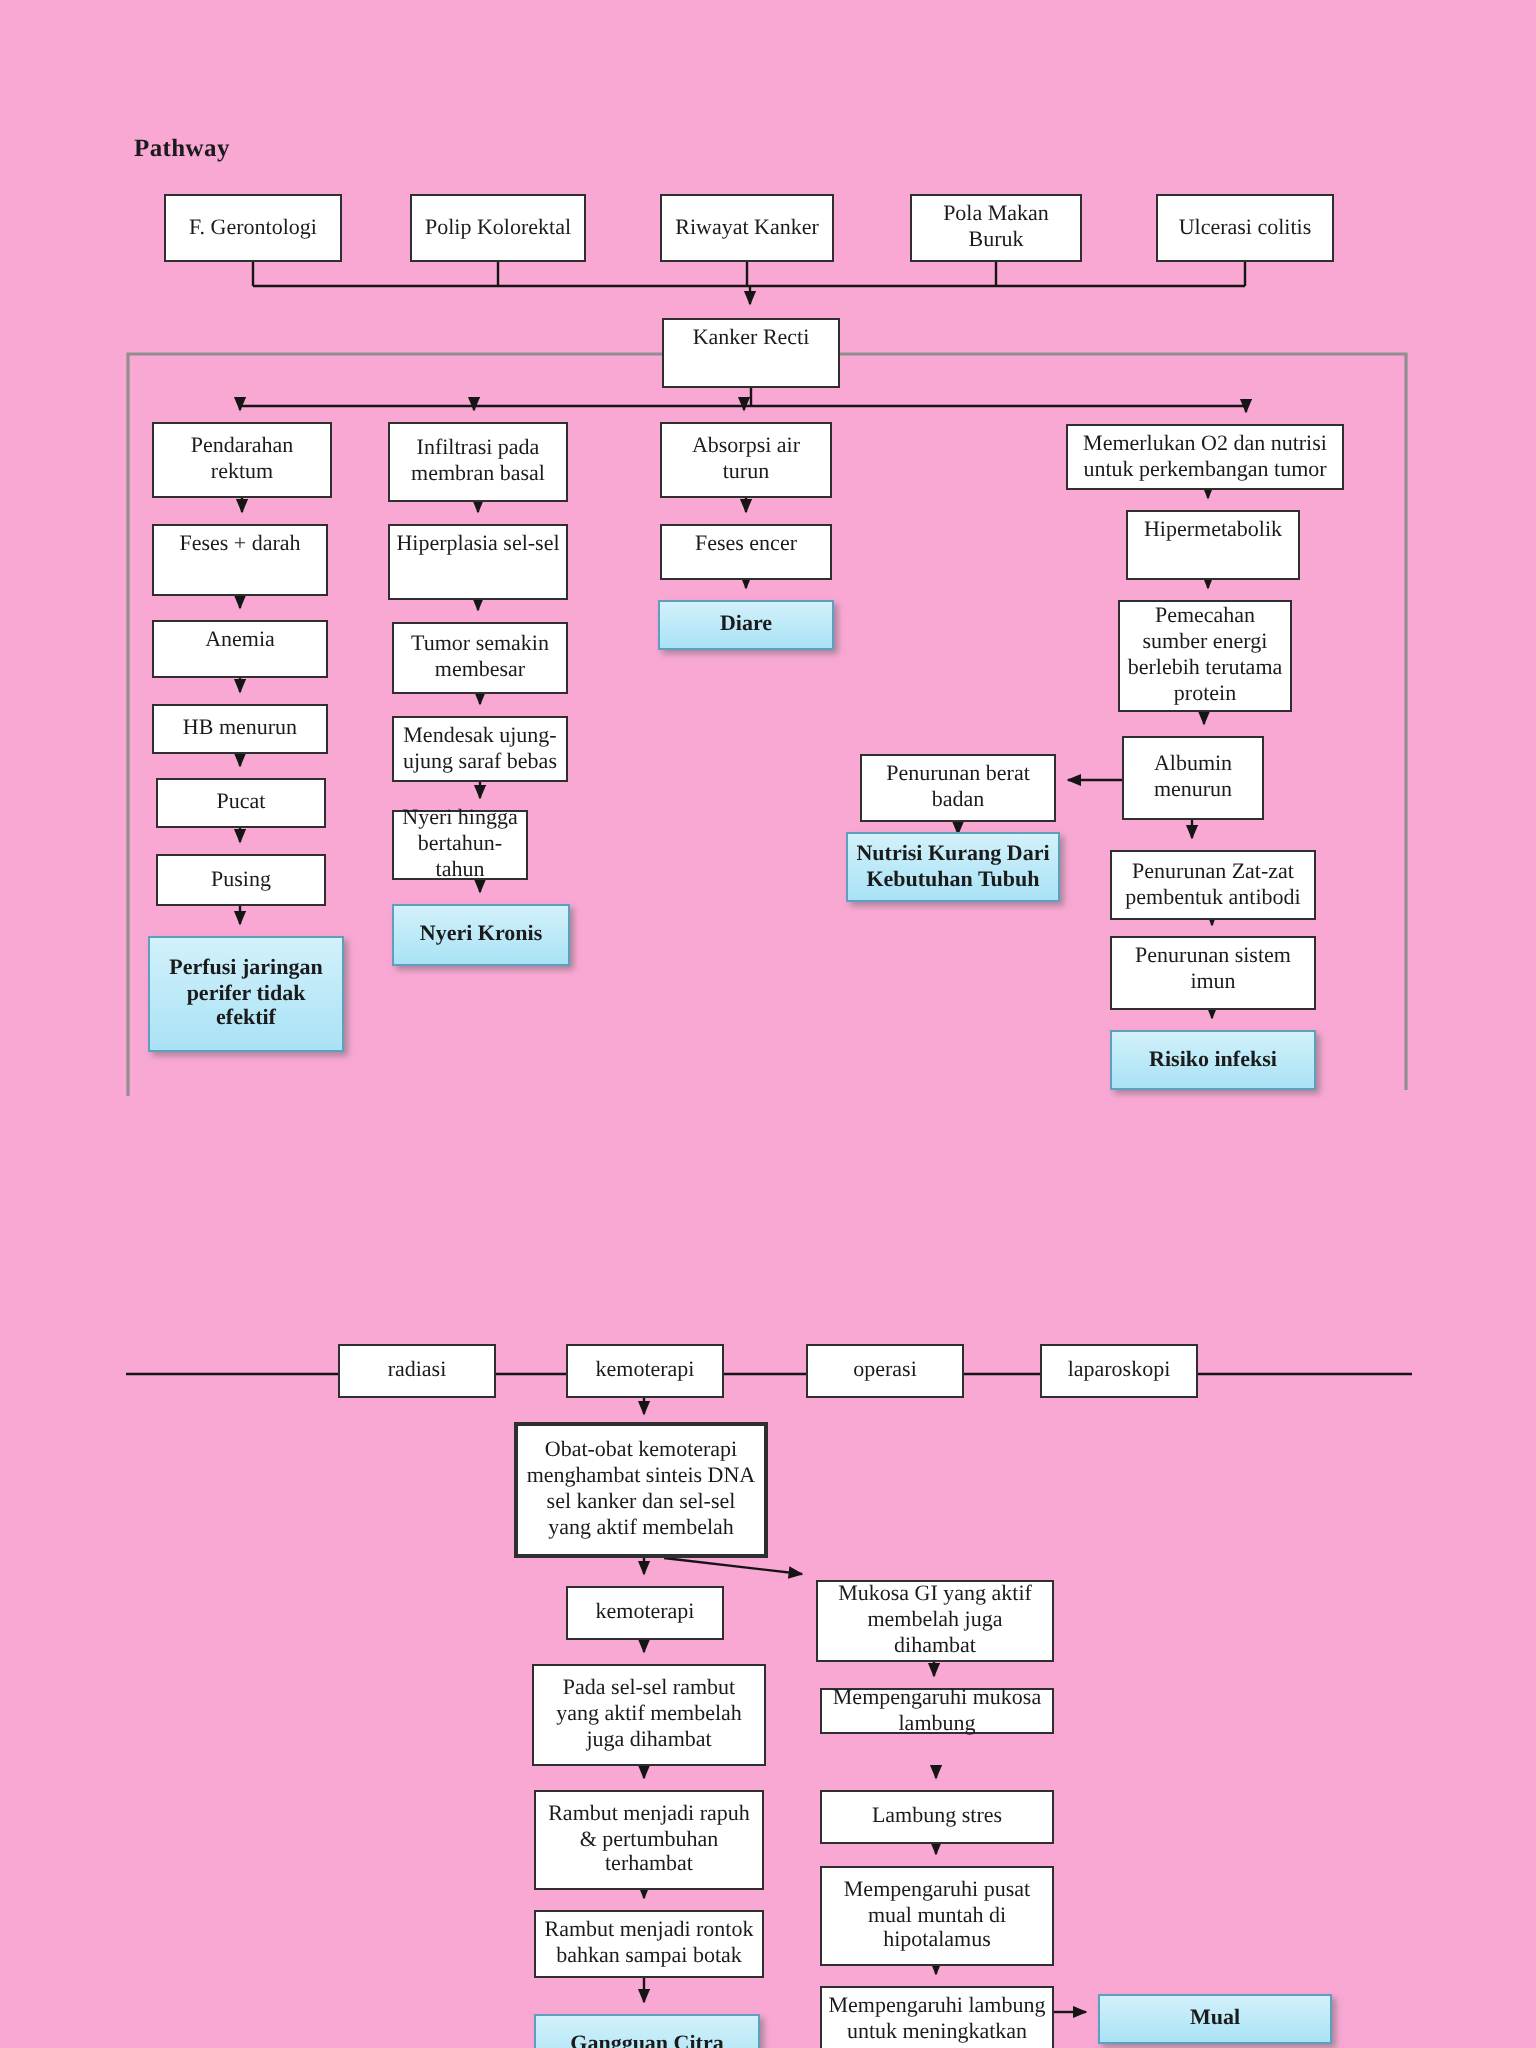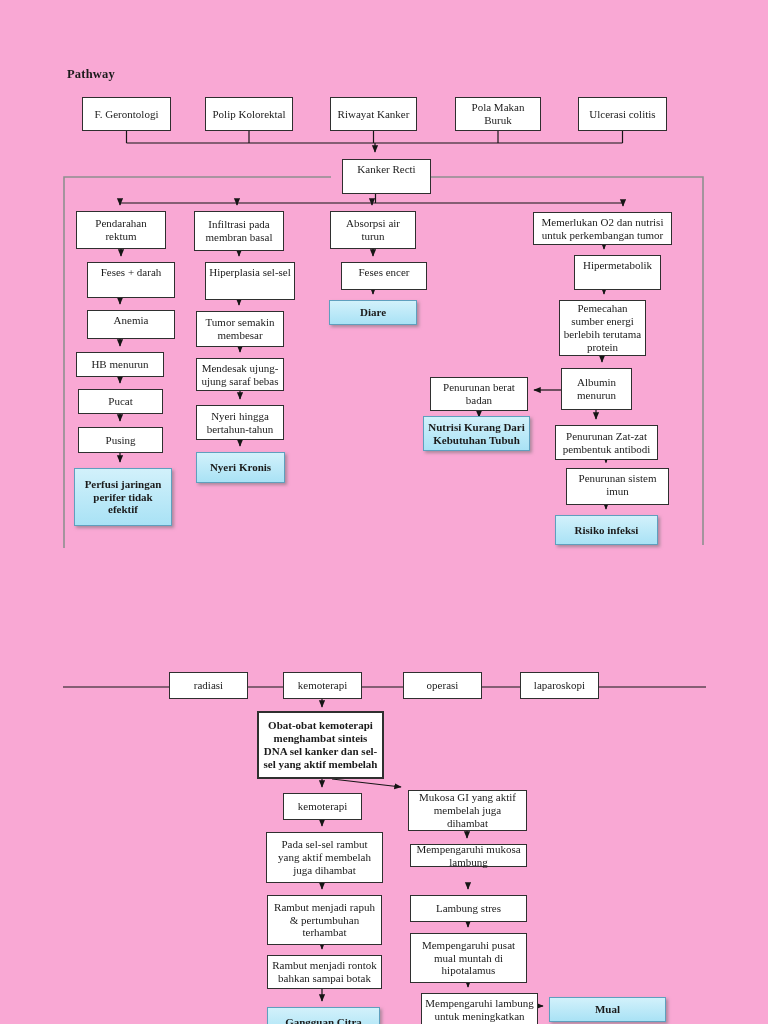--- a/index.html
+++ b/index.html
@@ -3,22 +3,22 @@
 <meta charset="utf-8">
 <style>
   html,body{margin:0;padding:0;background:#ffffff;}
   .page{position:relative;width:768px;height:1024px;background:#f9a8d4;overflow:hidden;
         font-family:"Liberation Serif","DejaVu Serif",serif;color:#1b1b1b;}
   .wires{position:absolute;left:0;top:0;width:768px;height:1024px;}
   .ptitle{position:absolute;left:67px;top:67px;font-size:12.5px;font-weight:bold;letter-spacing:.2px;}
   .bx{position:absolute;box-sizing:border-box;background:#ffffff;border:1px solid #2f2f2f;
       display:flex;align-items:center;justify-content:center;text-align:center;
       font-size:11px;line-height:1.18;padding:2px 3px;}
-  .bx.top{align-items:flex-start;padding-top:3px;margin-left:11px;}
-  .bx.thick{border-width:2px;font-weight:bold;}
+  .bx.top{align-items:flex-start;padding-top:3px;}
+  .bx.thick{border-width:2px;}
   .bx.hl{background:linear-gradient(180deg,#d2f1fb 0%,#a9e2f5 100%);
          border:1px solid #5f9fbe;font-weight:bold;
          box-shadow:2px 2px 3px rgba(110,110,110,.55);text-align:center;}
 </style>
 </head>
 <body>
 
 <div class="page">
 
   <svg class="wires" viewBox="0 0 768 1024">
@@ -104,21 +104,21 @@
   <div class="bx top" style="left:76px;top:310px;width:88px;height:29px">Anemia</div>
   <div class="bx" style="left:76px;top:352px;width:88px;height:25px">HB menurun</div>
   <div class="bx" style="left:78px;top:389px;width:85px;height:25px">Pucat</div>
   <div class="bx" style="left:78px;top:427px;width:85px;height:26px">Pusing</div>
   <div class="bx hl" style="left:74px;top:468px;width:98px;height:58px">Perfusi jaringan perifer tidak efektif</div>
 
   <div class="bx" style="left:194px;top:211px;width:90px;height:40px">Infiltrasi pada membran basal</div>
   <div class="bx top" style="left:194px;top:262px;width:90px;height:38px">Hiperplasia sel-sel</div>
   <div class="bx" style="left:196px;top:311px;width:88px;height:36px">Tumor semakin membesar</div>
   <div class="bx" style="left:196px;top:358px;width:88px;height:33px">Mendesak ujung-ujung saraf bebas</div>
-  <div class="bx" style="left:196px;top:405px;width:88px;height:35px">Nyeri hingga bertahun-tahun</div>
+  <div class="bx" style="left:196px;top:405px;width:68px;height:35px">Nyeri hingga bertahun-tahun</div>
   <div class="bx hl" style="left:196px;top:452px;width:89px;height:31px">Nyeri Kronis</div>
 
   <div class="bx" style="left:330px;top:211px;width:86px;height:38px">Absorpsi air turun</div>
   <div class="bx top" style="left:330px;top:262px;width:86px;height:28px">Feses encer</div>
   <div class="bx hl" style="left:329px;top:300px;width:88px;height:25px">Diare</div>
 
   <div class="bx" style="left:533px;top:212px;width:139px;height:33px">Memerlukan O2 dan nutrisi untuk perkembangan tumor</div>
   <div class="bx top" style="left:563px;top:255px;width:87px;height:35px">Hipermetabolik</div>
   <div class="bx" style="left:559px;top:300px;width:87px;height:56px">Pemecahan sumber energi berlebih terutama protein</div>
   <div class="bx" style="left:561px;top:368px;width:71px;height:42px">Albumin menurun</div>

